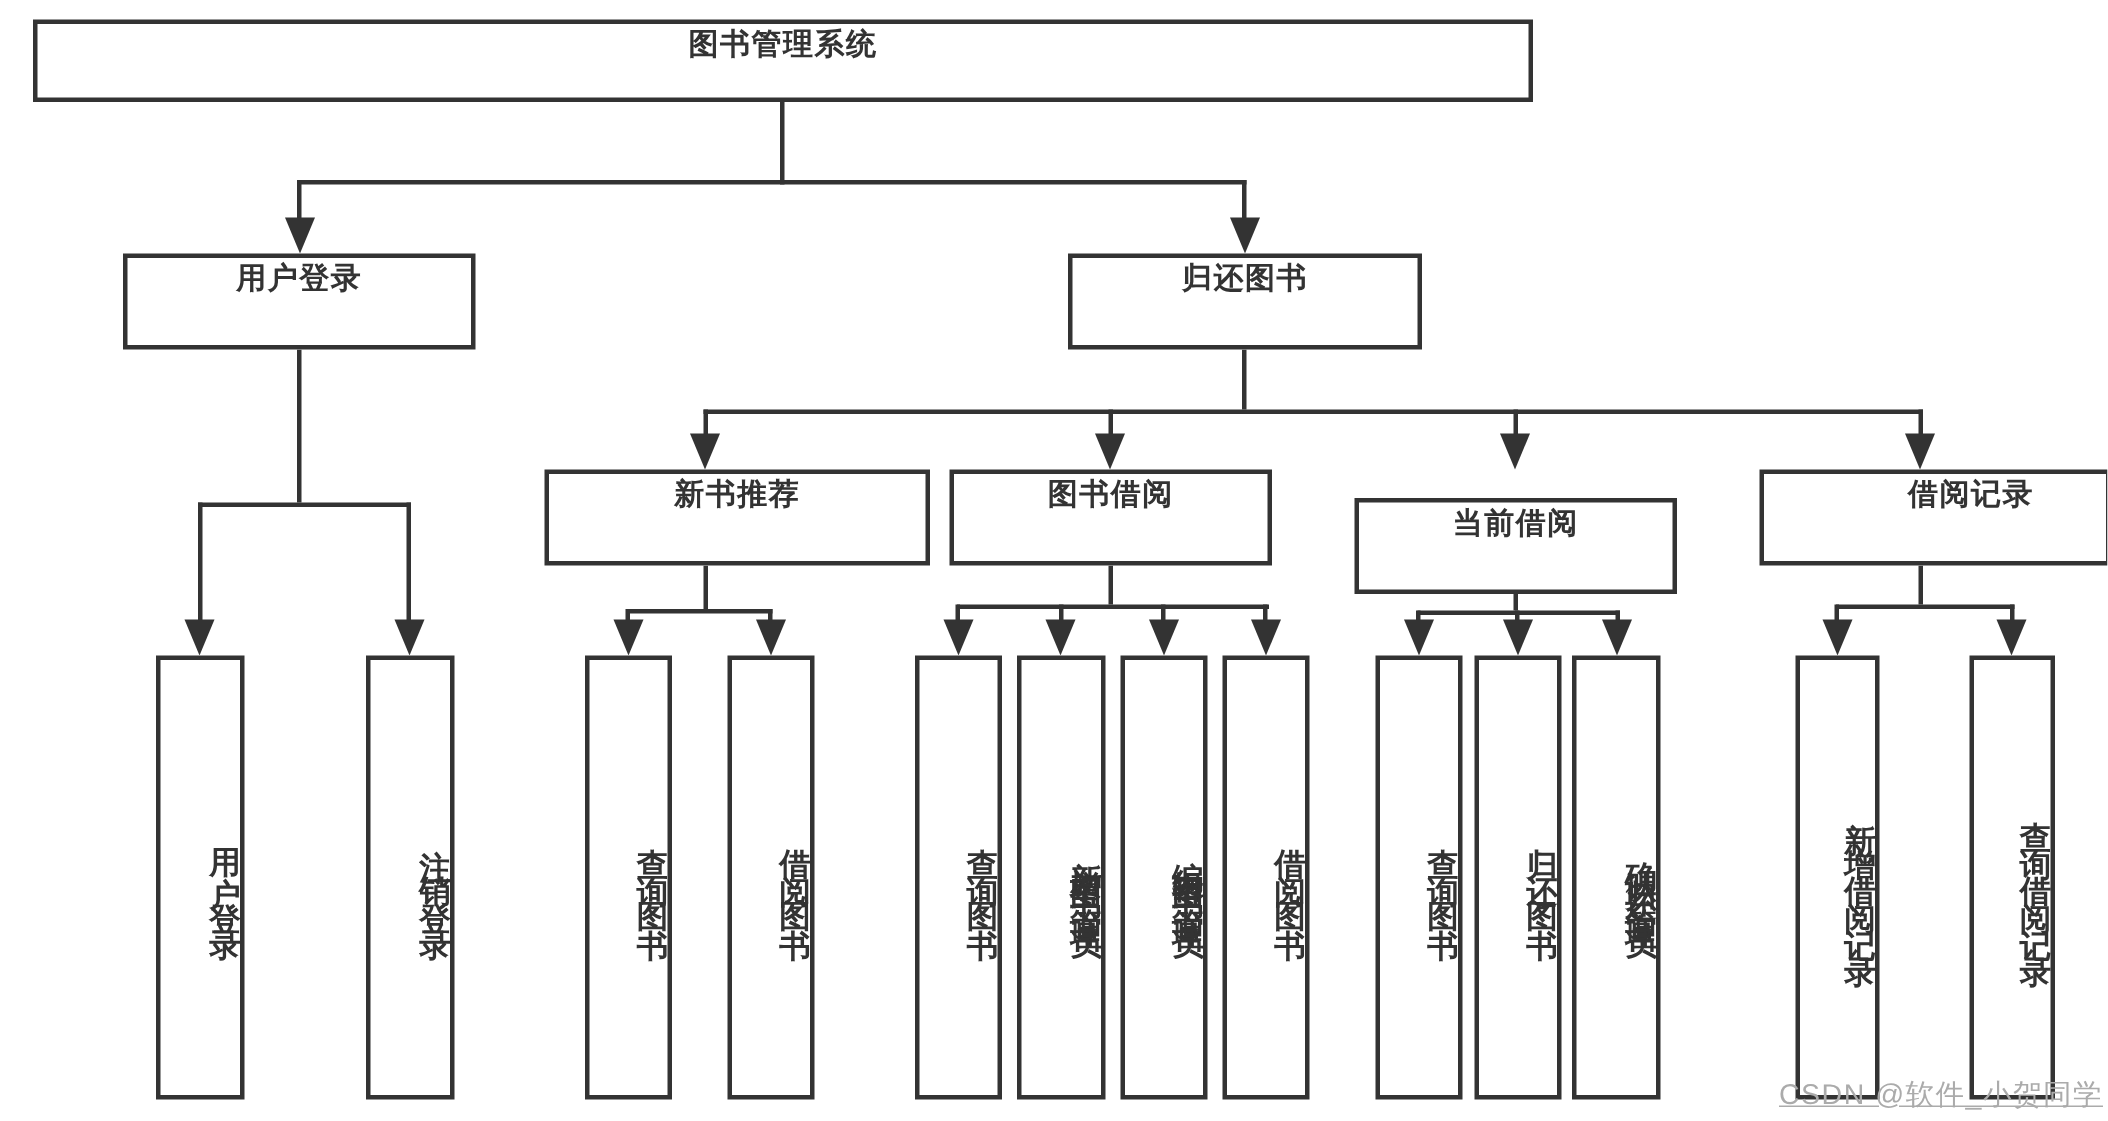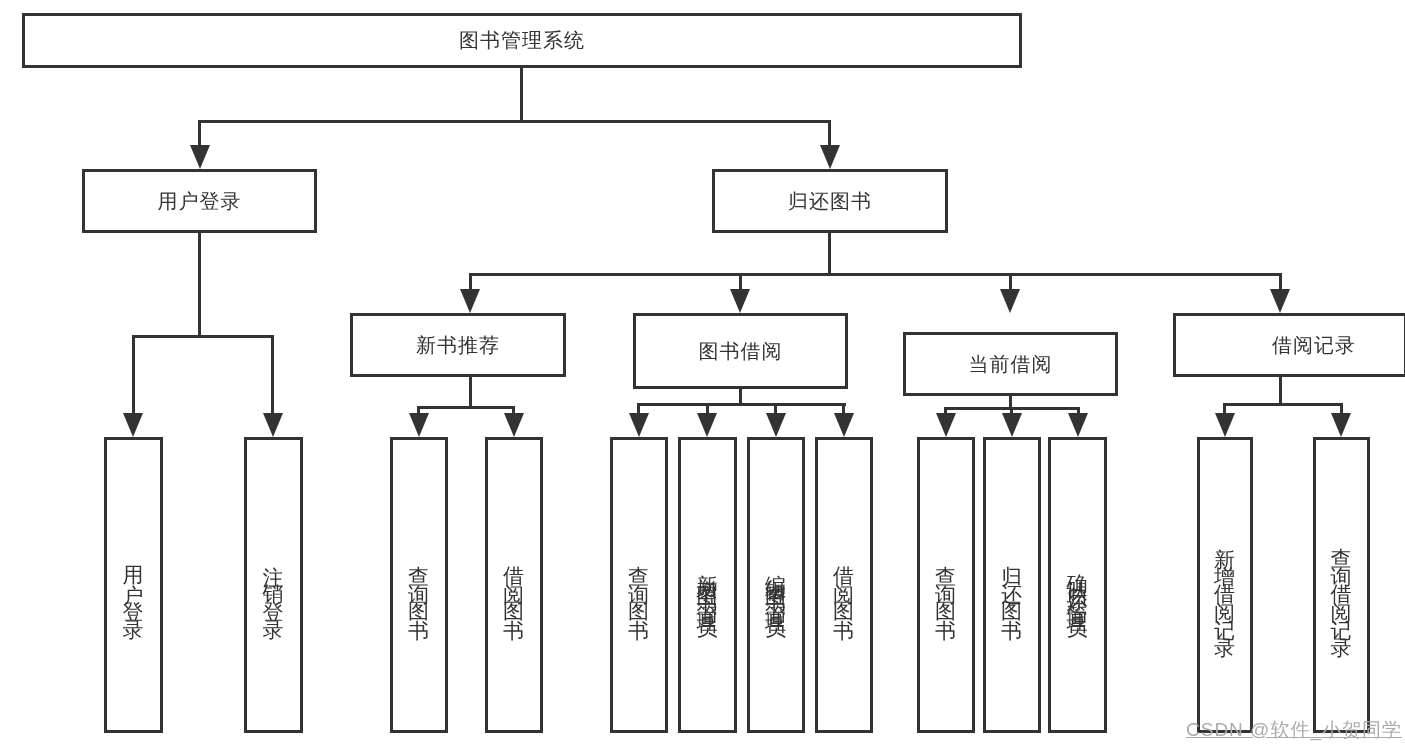--- a/index.html
+++ b/index.html
@@ -4,23 +4,23 @@
 <style>
   html,body{margin:0;padding:0;background:#fff;}
   #stage{
     position:relative;width:1405px;height:747px;background:#fff;overflow:hidden;
     font-family:"Liberation Sans","DejaVu Sans",sans-serif;
     color:var(--text,#333);
   }
   .box{
     position:absolute;box-sizing:border-box;background:#fff;
     border:3px solid var(--line,#333);
-    display:flex;align-items:center;justify-content:center;
+    display:flex;align-items:flex-start;justify-content:center;
     font-size:20px;letter-spacing:1px;color:var(--text,#333);
-    z-index:2;white-space:nowrap;
+    z-index:2;white-space:nowrap;font-weight:bold;
   }
   .vbox{
     writing-mode:vertical-rl;
     font-size:21px;letter-spacing:8px;line-height:1;
   }
   .lh{position:absolute;height:3px;background:var(--line,#333);z-index:1;}
   .lv{position:absolute;width:3px;background:var(--line,#333);z-index:1;}
   .arrow{
     position:absolute;width:0;height:0;z-index:1;
     border-left:10px solid transparent;border-right:10px solid transparent;
@@ -65,24 +65,24 @@
   <div class="lh" style="left:469px;top:273px;width:813px;"></div>
   <div class="lv" style="left:469px;top:273px;height:18px;"></div>
   <div class="arrow" style="left:460px;top:289px;"></div>
   <div class="lv" style="left:739px;top:273px;height:18px;"></div>
   <div class="arrow" style="left:730px;top:289px;"></div>
   <div class="lv" style="left:1009px;top:273px;height:18px;"></div>
   <div class="arrow" style="left:1000px;top:289px;"></div>
   <div class="lv" style="left:1279px;top:273px;height:18px;"></div>
   <div class="arrow" style="left:1270px;top:289px;"></div>
 
-  <div class="box" style="left:350px;top:313px;width:216px;height:64px;">
+  <div class="box" style="left:363px;top:313px;width:257px;height:64px;">
     <span>新书推荐</span>
   </div>
-  <div class="box" style="left:633px;top:313px;width:215px;height:76px;">
+  <div class="box" style="left:633px;top:313px;width:215px;height:64px;">
     <span>图书借阅</span>
   </div>
   <div class="box" style="left:903px;top:332px;width:215px;height:64px;">
     <span>当前借阅</span>
   </div>
   <div class="box" style="left:1173px;top:313px;width:234px;height:64px;padding-left:48px;">
     <span>借阅记录</span>
   </div>
 
   <div class="lv" style="left:469px;top:377px;height:29px;"></div>

